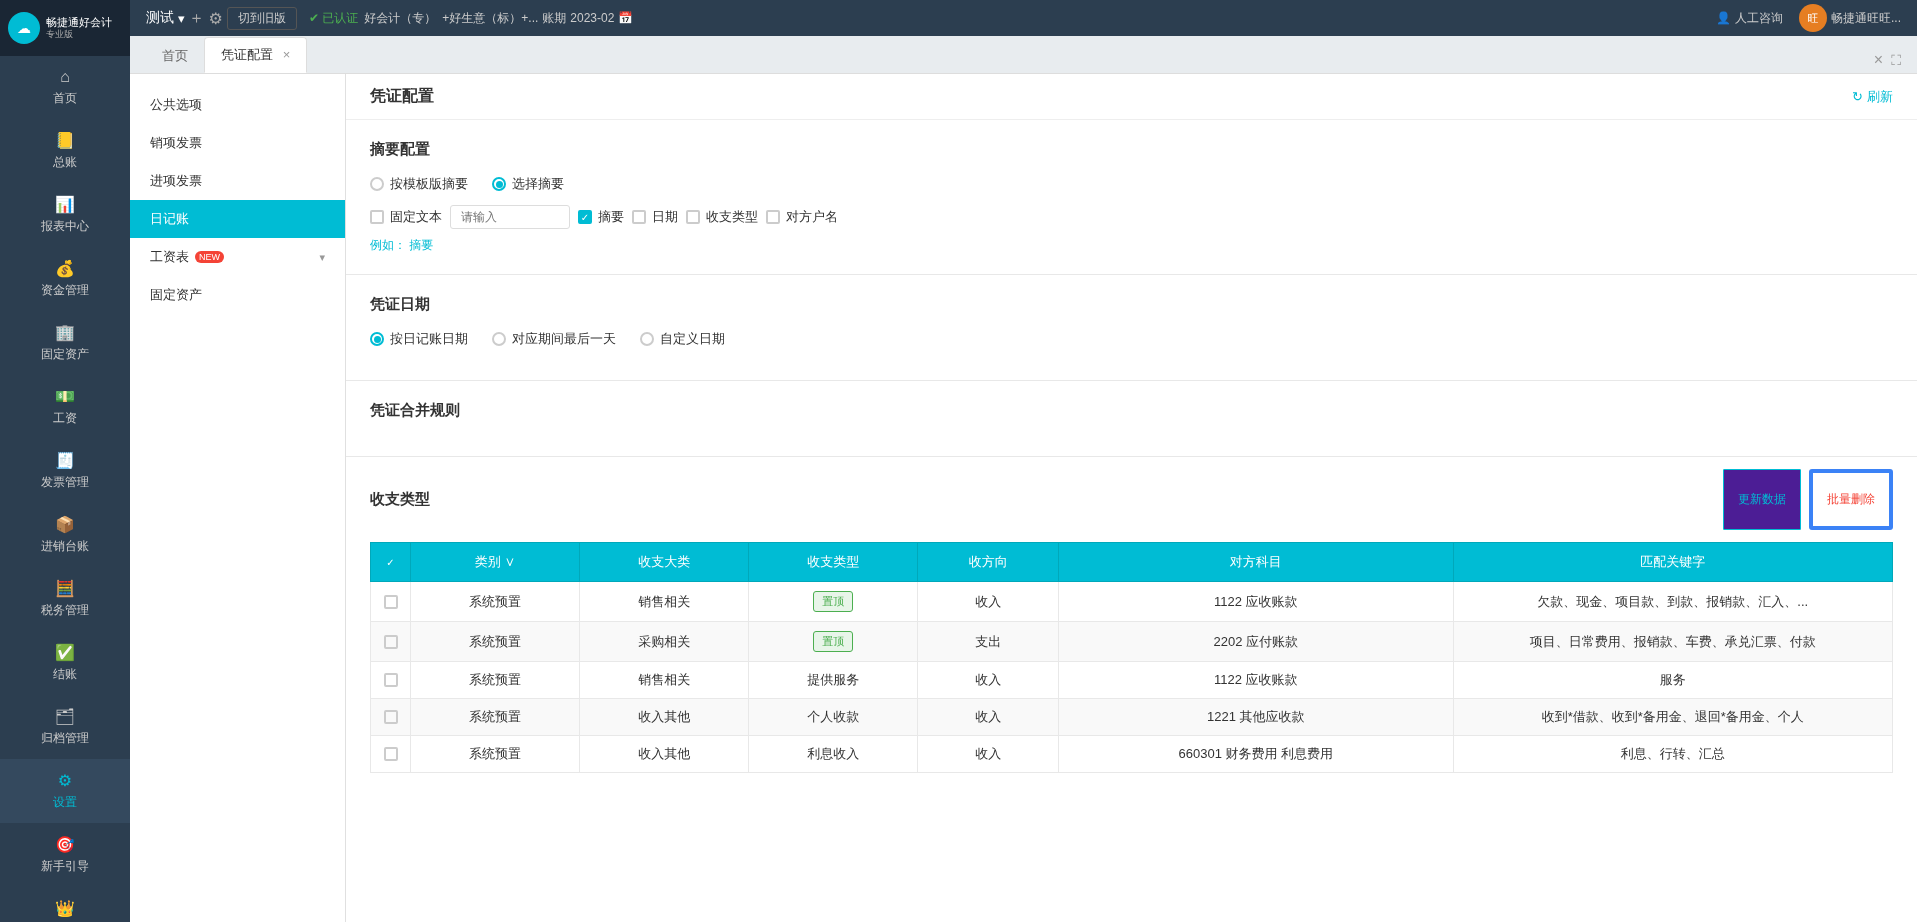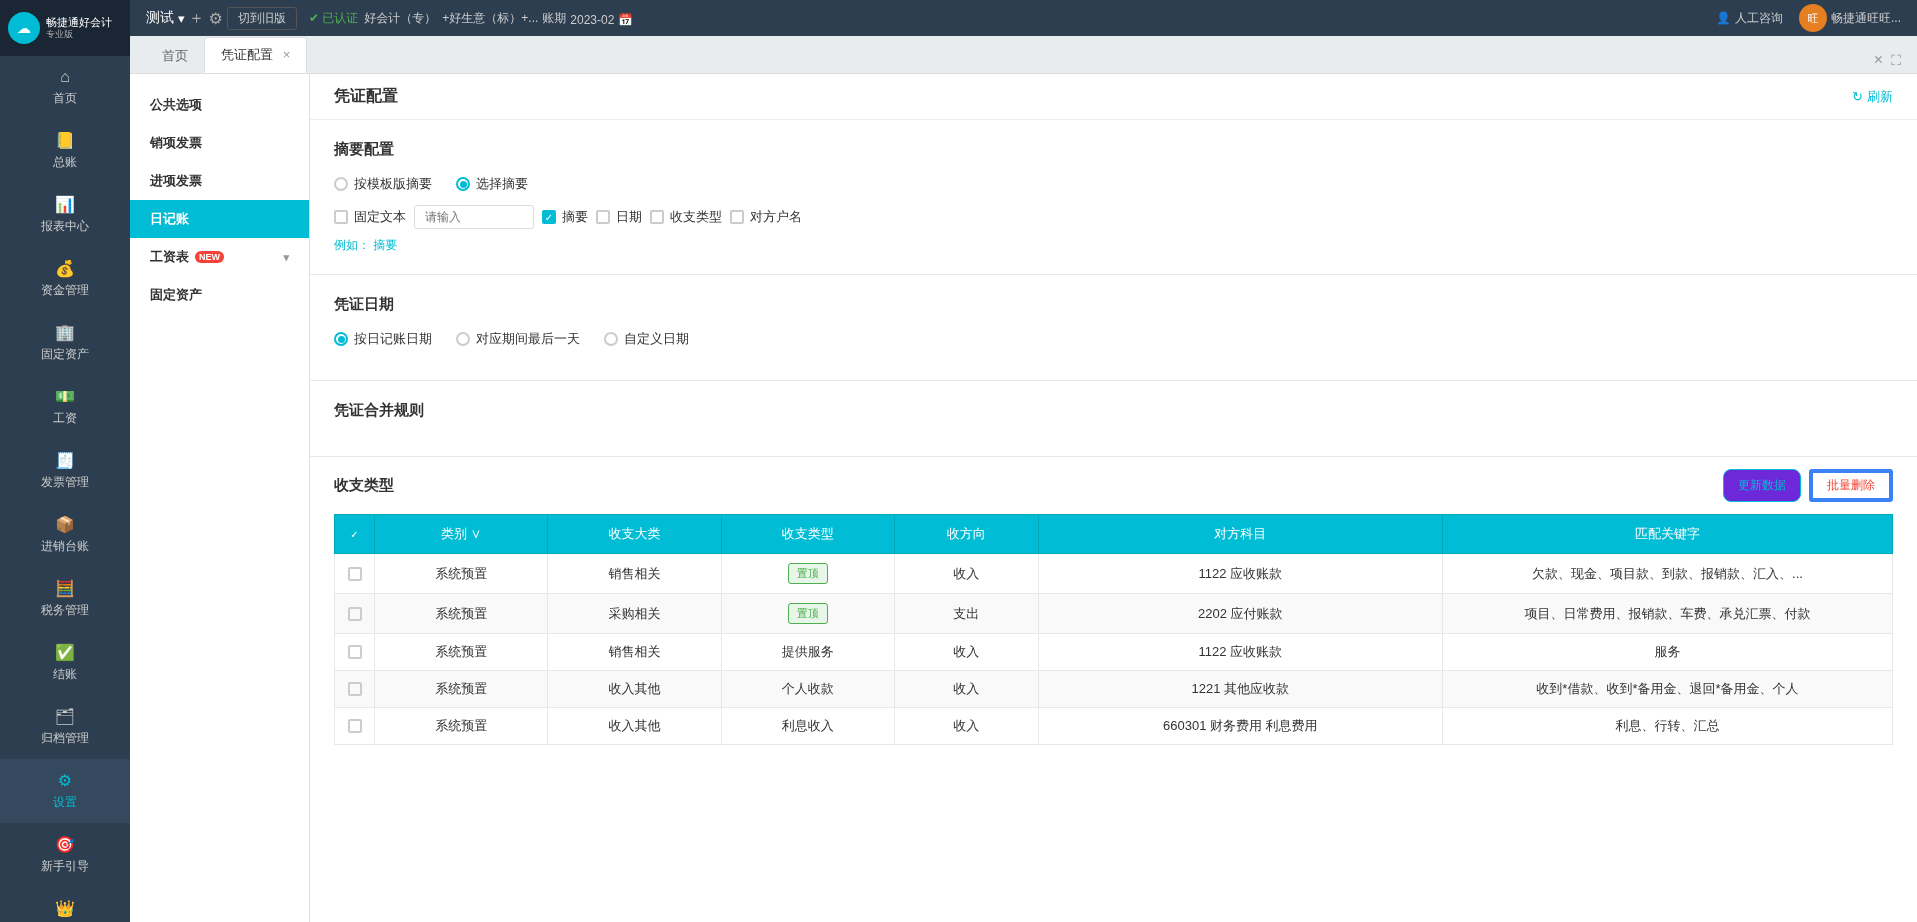--- a/index.html
+++ b/index.html
@@ -20,36 +20,36 @@
 
     
     .topbar { height: 36px; background: #2c3e50; display: flex; align-items: center; padding: 0 16px; gap: 4px; flex-shrink: 0; }
     .topbar-title { color: white; font-size: 14px; }
     .topbar-dropdown { color: white; cursor: pointer; }
     .topbar-icon-btn { color: #aaa; cursor: pointer; font-size: 16px; }
     .topbar-switch-btn { background: transparent; border: 1px solid #555; color: #ccc; padding: 2px 10px; border-radius: 3px; cursor: pointer; font-size: 12px; }
     .topbar-tags { display: flex; gap: 6px; align-items: center; margin-left: 8px; }
     .topbar-tag { color: #ccc; font-size: 12px; }
     .topbar-tag.green { color: #4caf50; }
-    .topbar-period { color: #ccc; font-size: 12px; display: flex; align-items: flex-end; gap: 4px; }
+    .topbar-period { color: #ccc; font-size: 12px; display: flex; align-items: center; gap: 4px; }
     .topbar-right { margin-left: auto; display: flex; align-items: center; gap: 16px; }
     .topbar-user { color: #ccc; font-size: 12px; display: flex; align-items: center; gap: 4px; cursor: pointer; }
     .topbar-avatar { width: 28px; height: 28px; border-radius: 50%; background: #e67e22; display: flex; align-items: center; justify-content: center; color: white; font-size: 11px; }
 
     
     .tabbar { height: 38px; background: #e8ecef; display: flex; align-items: flex-end; padding: 0 16px; flex-shrink: 0; border-bottom: 1px solid #ddd; }
     .tab { padding: 8px 16px; font-size: 13px; cursor: pointer; border-radius: 4px 4px 0 0; color: #666; }
     .tab.active { background: white; color: #333; border: 1px solid #ddd; border-bottom: 1px solid white; }
     .tab-close { margin-left: 6px; color: #999; cursor: pointer; }
 
     
     .content { flex: 1; display: flex; overflow: hidden; }
 
     
-    .leftnav { width: 180px; background: white; border-right: 1px solid #e0e0e0; padding: 12px 0; flex-shrink: 0; font-weight: bold; }
+    .leftnav { width: 216px; background: white; border-right: 1px solid #e0e0e0; padding: 12px 0; flex-shrink: 0; }
     .leftnav-item { padding: 10px 20px; cursor: pointer; font-size: 13px; color: #333; display: flex; align-items: center; gap: 6px; }
     .leftnav-item.active { background: #00bcd4; color: white; }
     .leftnav-item .badge { background: #f44336; color: white; font-size: 9px; padding: 1px 4px; border-radius: 6px; }
     .leftnav-item .chevron { margin-left: auto; color: #999; font-size: 11px; }
 
     
     .right-content { flex: 1; overflow-y: auto; background: white; }
 
     
     .page-header { display: flex; align-items: center; justify-content: space-between; padding: 12px 24px; border-bottom: 1px solid #eee; }
@@ -75,21 +75,21 @@
     .text-input { border: 1px solid #ddd; border-radius: 3px; padding: 4px 10px; font-size: 12px; width: 120px; color: #aaa; }
 
     
     .example-text { color: #00bcd4; font-size: 12px; margin-top: 8px; }
 
     
     .table-section { padding: 0 24px 20px; }
     .table-header-row { display: flex; justify-content: space-between; align-items: center; padding: 12px 0; }
     .table-title { font-size: 15px; font-weight: bold; color: #333; }
     .table-actions { display: flex; gap: 8px; }
-    .btn-outline { border: 1px solid #00bcd4; color: #00bcd4; background: #6d28d9; padding: 7px 14px; border-radius: 8px; cursor: pointer; font-size: 12px; }
+    .btn-outline { border: 1px solid #00bcd4; color: #00bcd4; background: #4c1d95; padding: 21px 14px; border-radius: 1px; cursor: pointer; font-size: 12px; }
     .btn-danger { border: 4px solid #3b82f6; color: #f44336; background: white; padding: 4px 14px; border-radius: 3px; cursor: pointer; font-size: 12px; }
 
     
     .data-table { width: 100%; border-collapse: collapse; }
     .data-table th { background: #00bcd4; color: white; padding: 10px 12px; text-align: center; font-size: 13px; font-weight: normal; border: 1px solid #00a8ba; }
     .data-table td { padding: 9px 12px; text-align: center; font-size: 13px; border: 1px solid #e8e8e8; color: #333; }
     .data-table tr:nth-child(even) td { background: #f9f9f9; }
     .data-table .check-col { width: 40px; }
     .tag-btn { background: #e8f5e9; color: #4caf50; border: 1px solid #4caf50; padding: 2px 8px; border-radius: 3px; font-size: 11px; cursor: pointer; }
     .td-left { text-align: left; }

